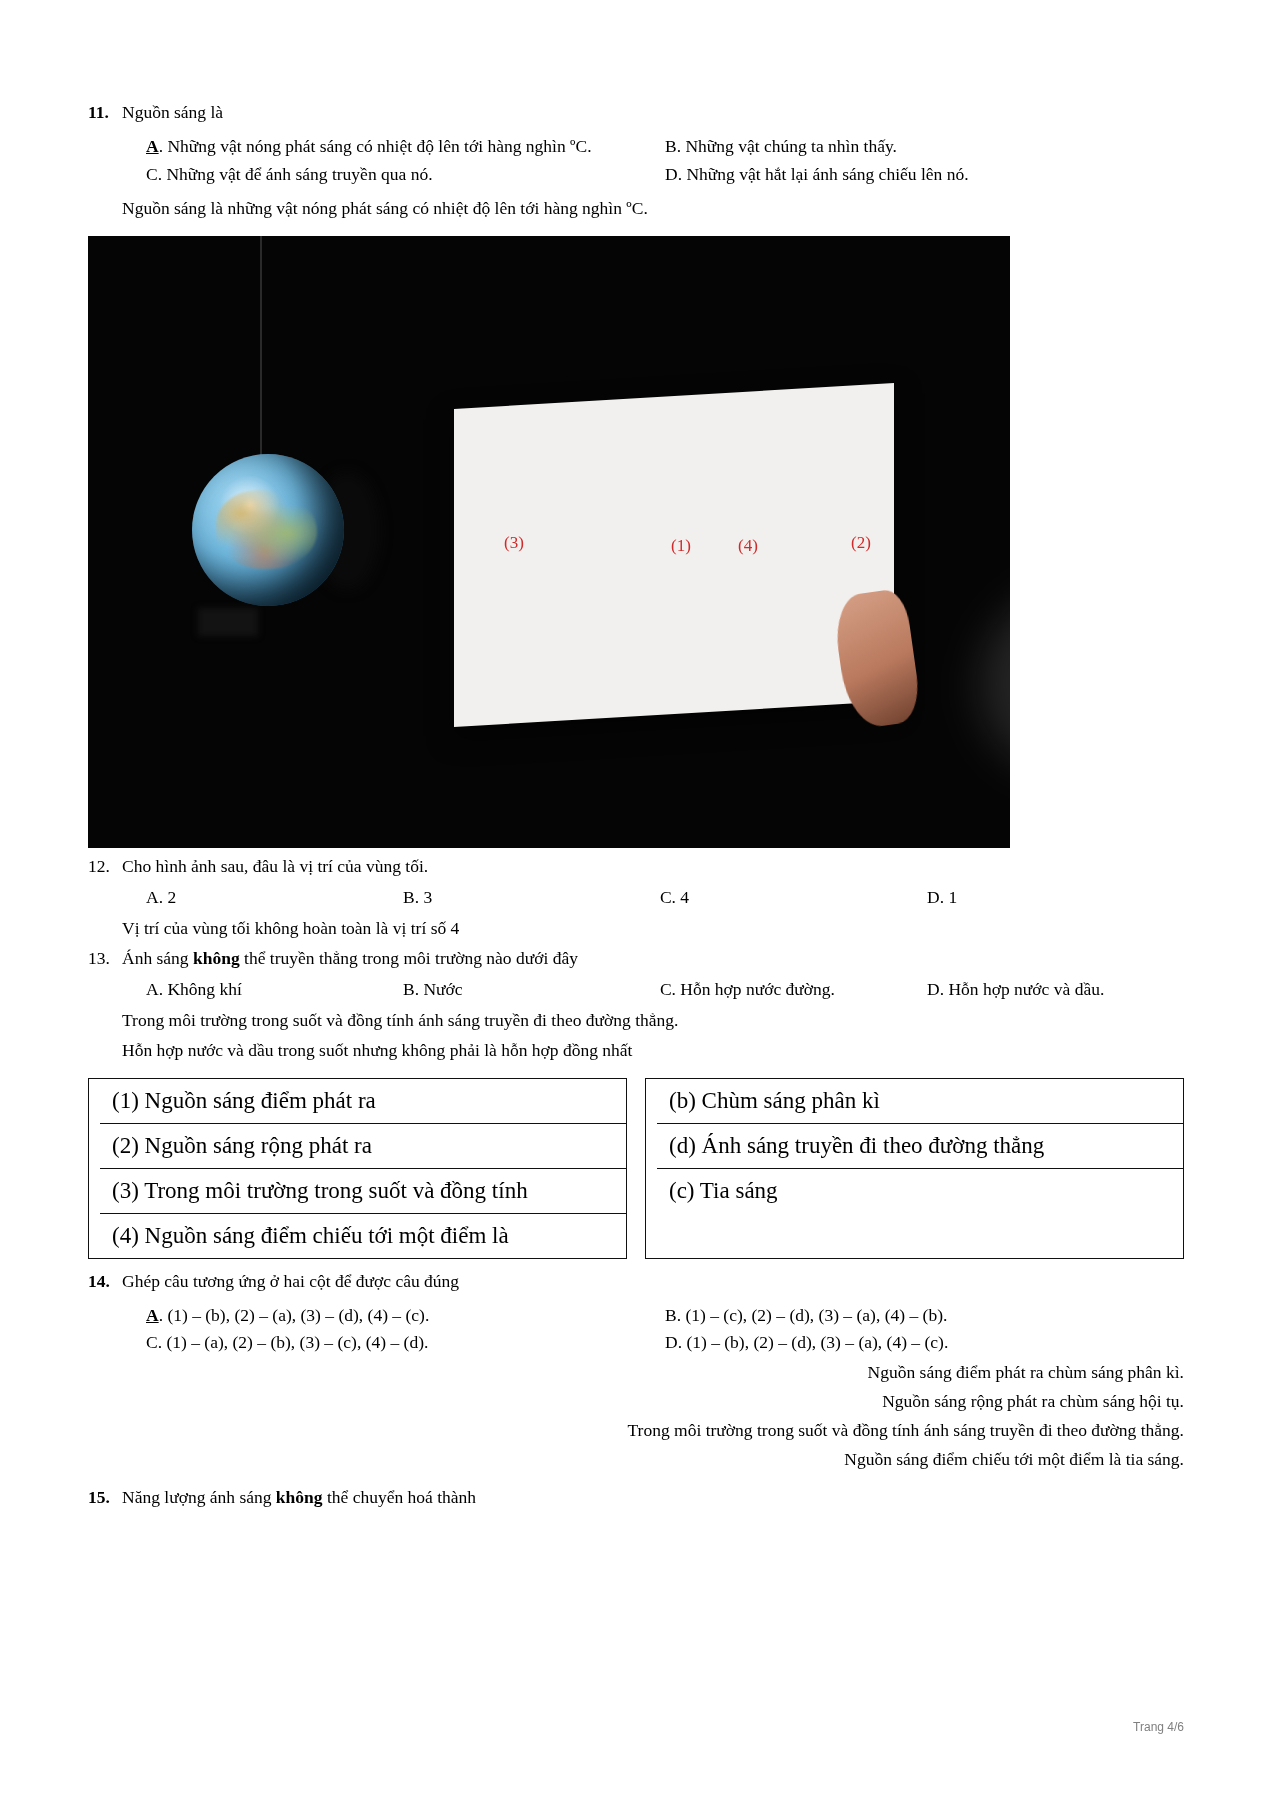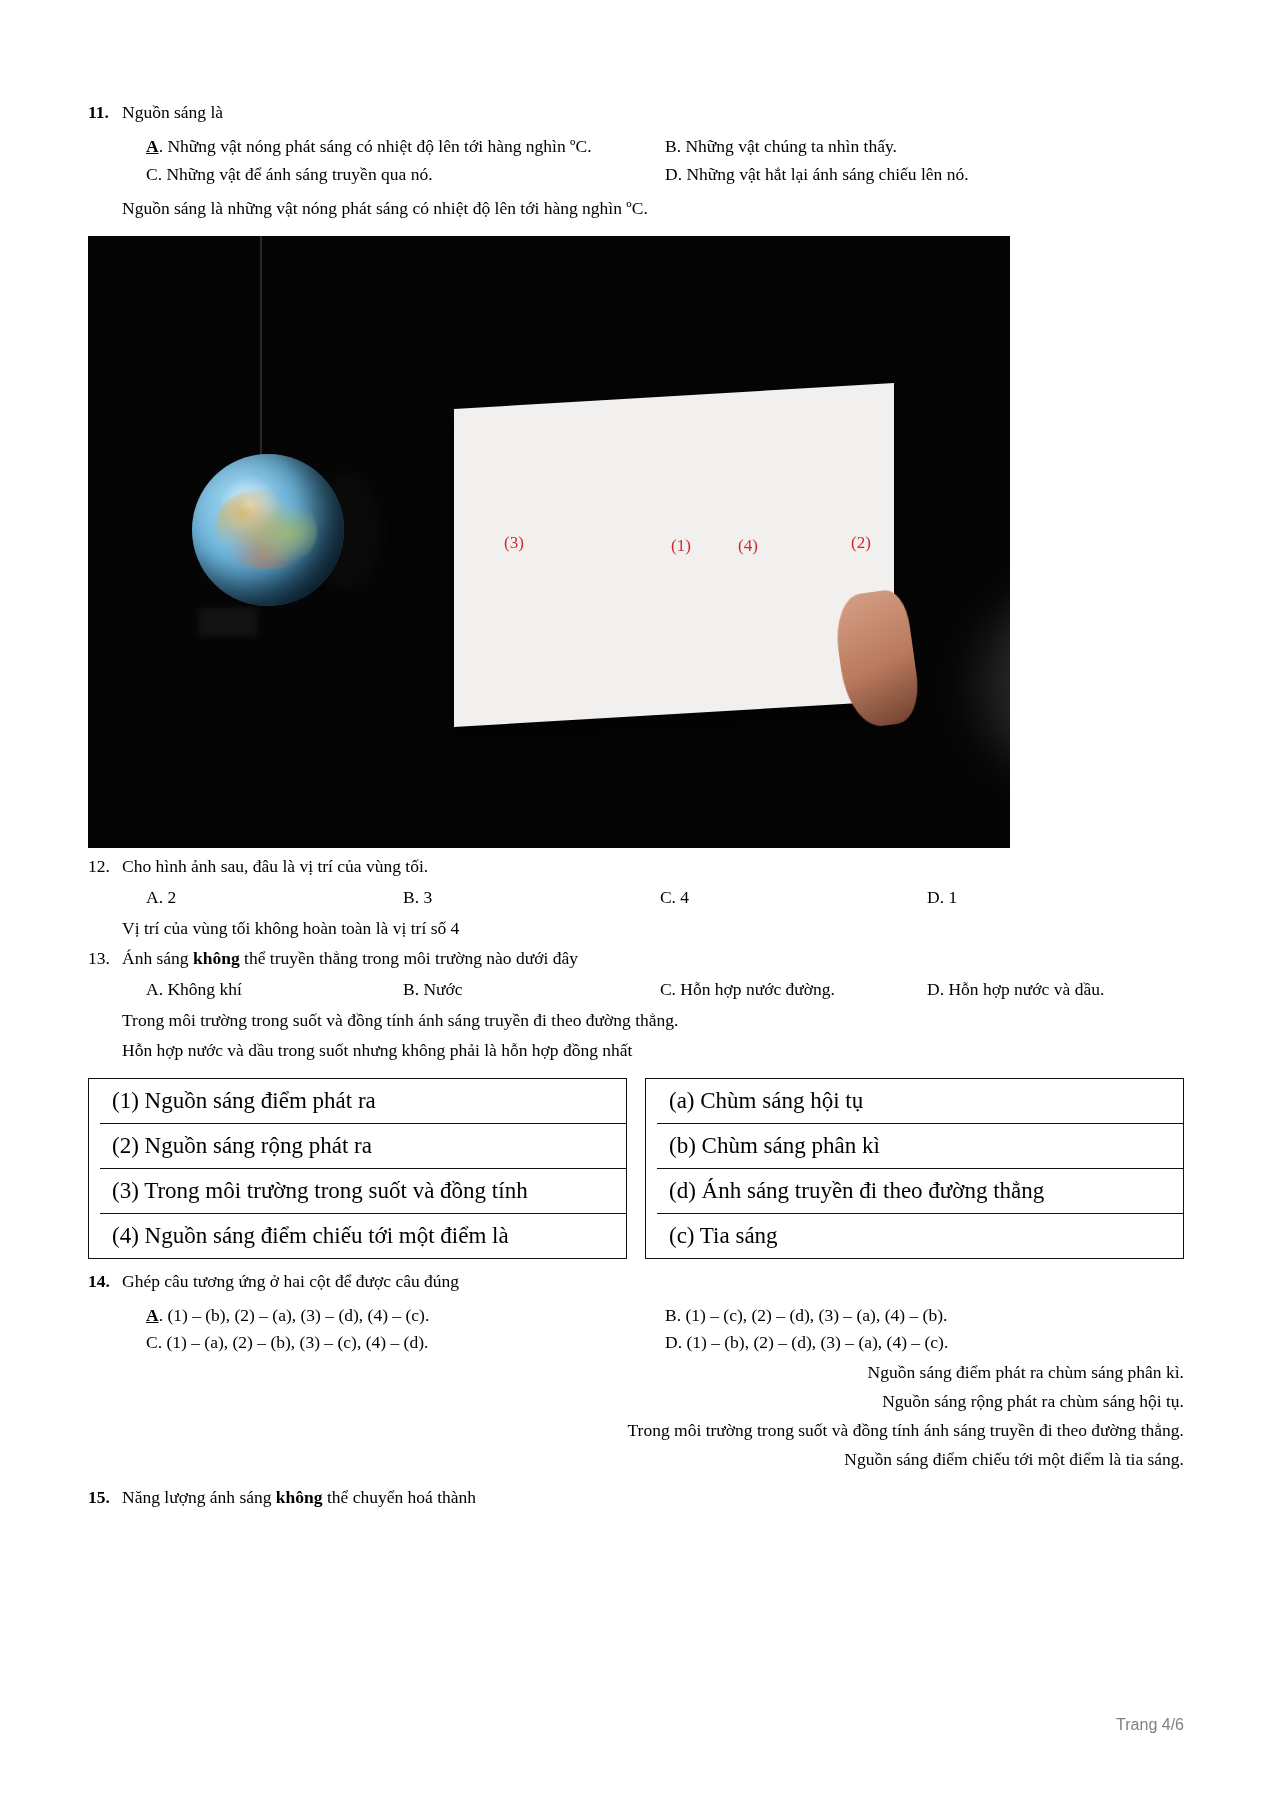--- a/index.html
+++ b/index.html
@@ -182,21 +182,21 @@
     font-size: 23px;
     line-height: 1.3;
     font-family: "Liberation Serif", serif;
   }
   .match-row:last-child { border-bottom: none; }
 
   .footer {
     position: absolute;
     right: 88px;
     bottom: 66px;
-    font-size: 16px;
+    font-size: 12px;
     color: #808080;
     font-family: "Liberation Sans", sans-serif;
   }
   .exp-list .explain { margin-top: 1px; text-align: right; }
   .ans-row { display: flex; width: 100%; }
   .ans-4 { width: 25%; box-sizing: border-box; font-size: 17.5px; padding-right: 8px; }
   .ans-4b { width: 26%; }
   .spacer8 { height: 8px; }
 </style>
 </head>
@@ -292,21 +292,20 @@
   </div>
 
   <div class="match-wrap">
     <div class="match-col">
       <div class="match-row">(1) Nguồn sáng điểm phát ra</div>
       <div class="match-row">(2) Nguồn sáng rộng phát ra</div>
       <div class="match-row">(3) Trong môi trường trong suốt và đồng tính</div>
       <div class="match-row">(4) Nguồn sáng điểm chiếu tới một điểm là</div>
     </div>
     <div class="match-col">
-      <div class="match-row">(a) Chùm sáng hội tụ</div>
       <div class="match-row">(b) Chùm sáng phân kì</div>
       <div class="match-row">(d) Ánh sáng truyền đi theo đường thẳng</div>
       <div class="match-row">(c) Tia sáng</div>
     </div>
   </div>
 
   <div class="q-block">
     <div class="q-line">
       <span class="q-num">14.</span>
       <span class="q-text">Ghép câu tương ứng ở hai cột để được câu đúng</span>

